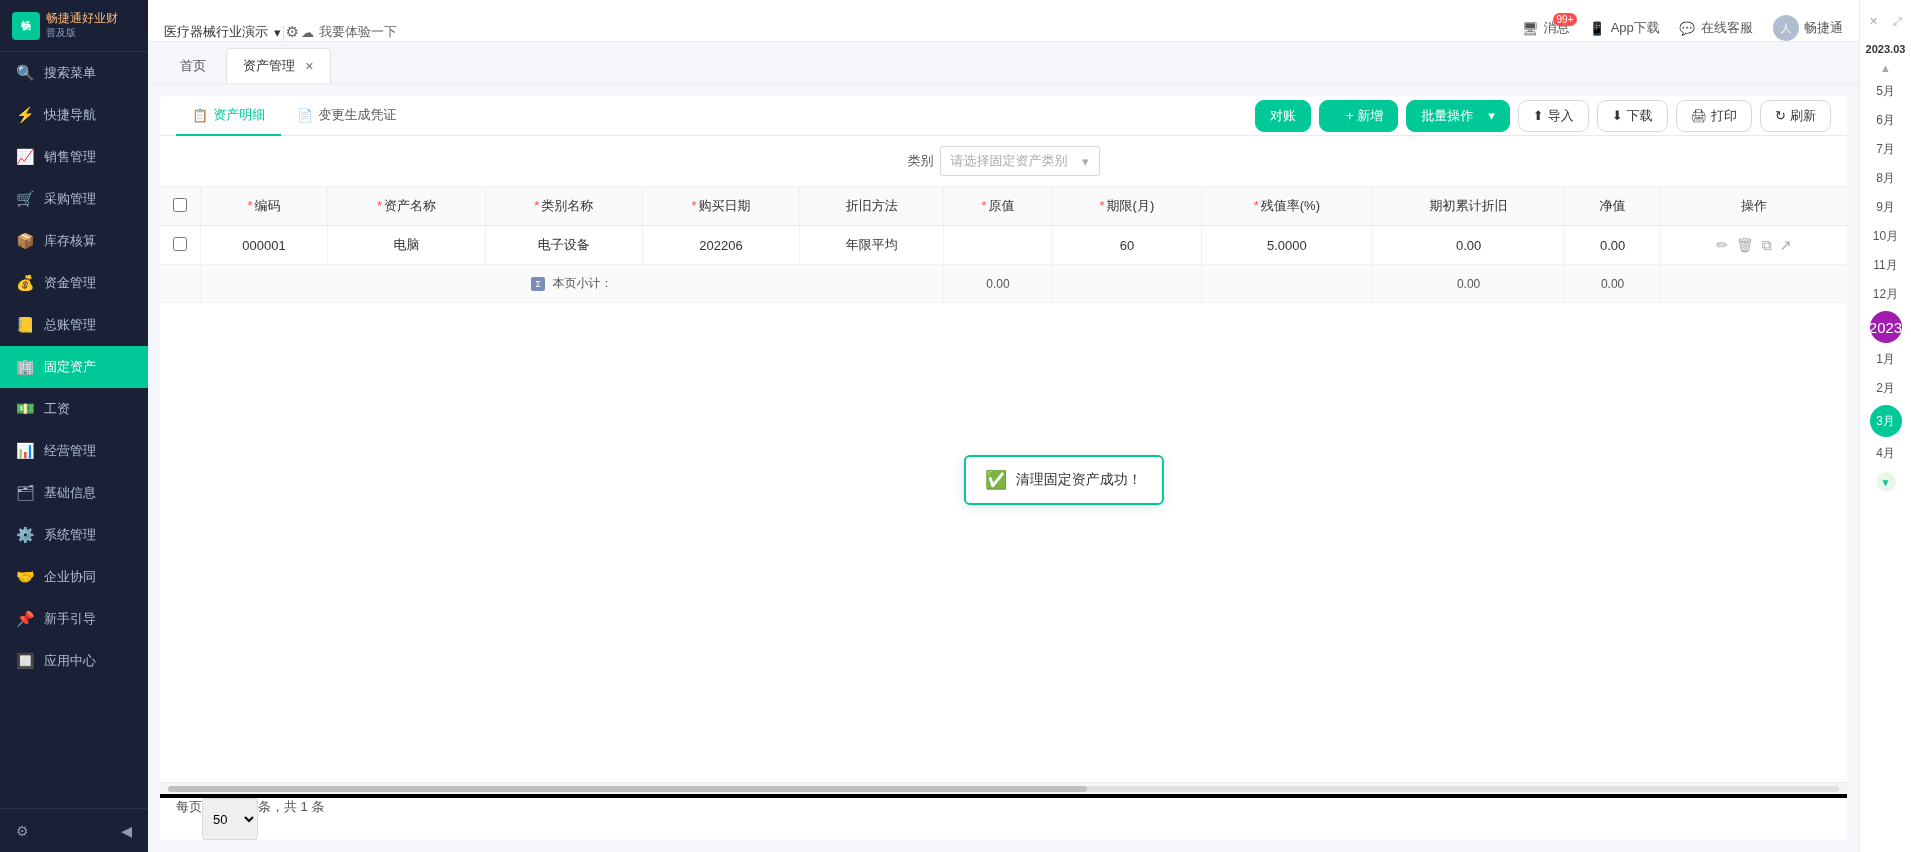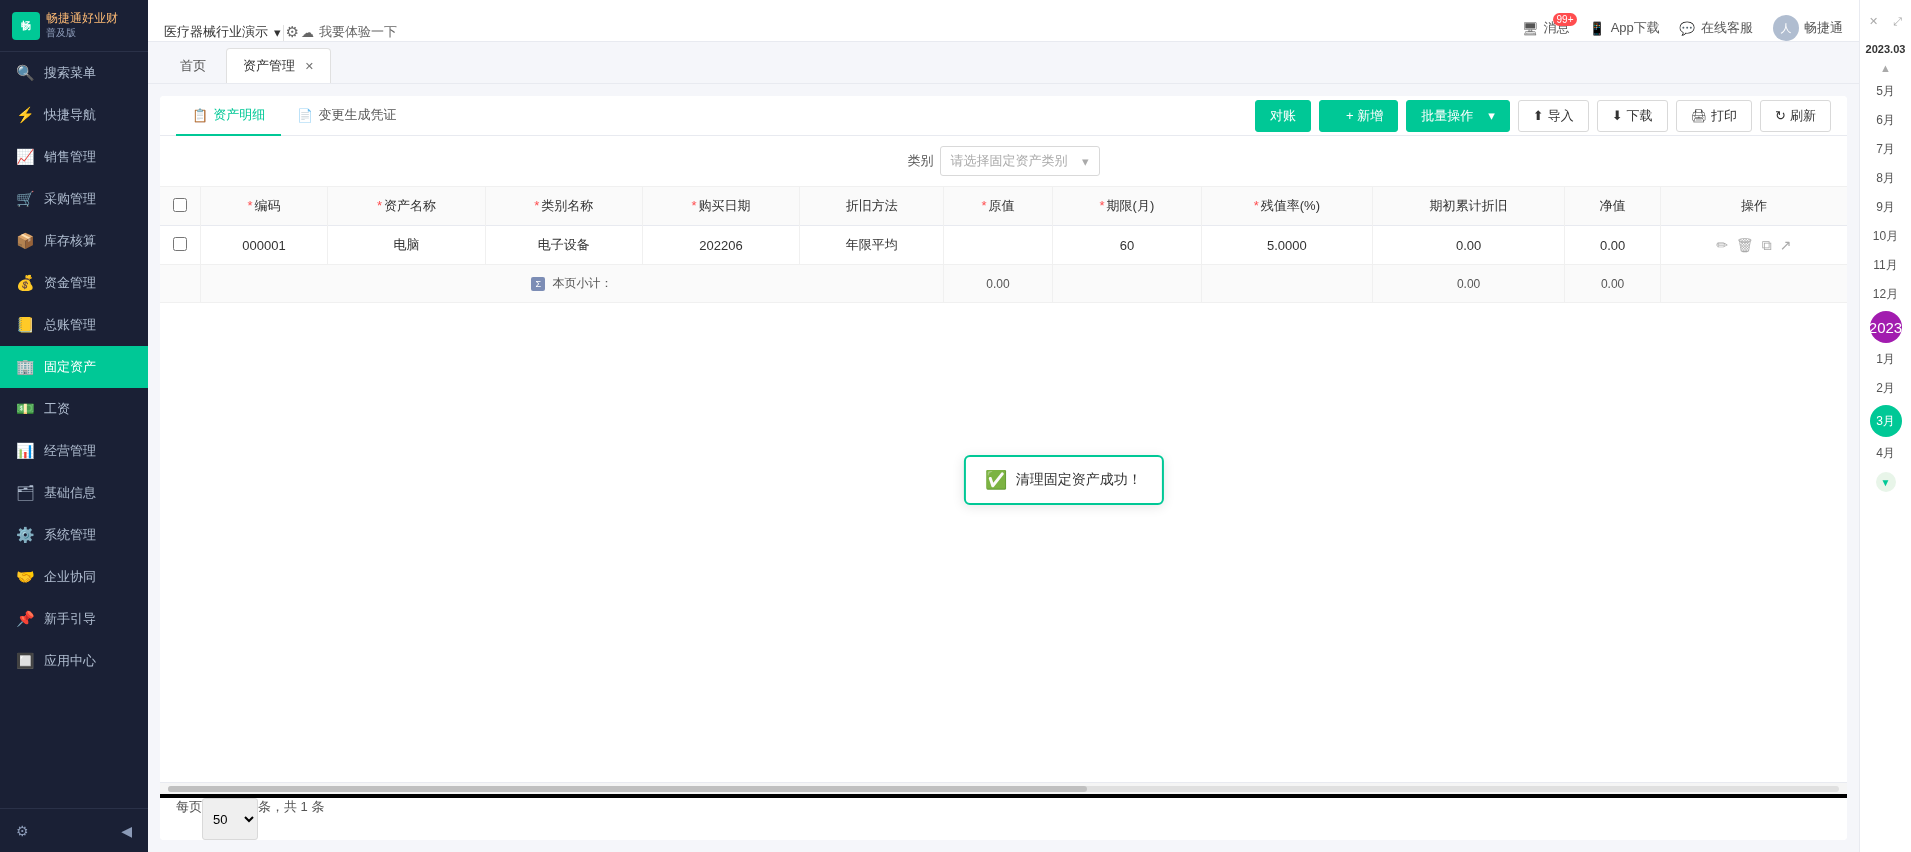--- a/index.html
+++ b/index.html
@@ -241,21 +241,21 @@
       display: flex;
       align-items: center;
       padding: 10px 16px;
       gap: 10px;
       border-bottom: 1px solid #f0f0f0;
       background: #fff;
       justify-content: center;
     }
     .btn {
       padding: 6px 14px;
-      border-radius: 3px;
+      border-radius: 9px;
       font-size: 13px;
       cursor: pointer;
       border: 1px solid #d9d9d9;
       background: #fff;
       color: #333;
       display: flex;
       align-items: center;
       gap: 4px;
     }
     .btn-primary {

